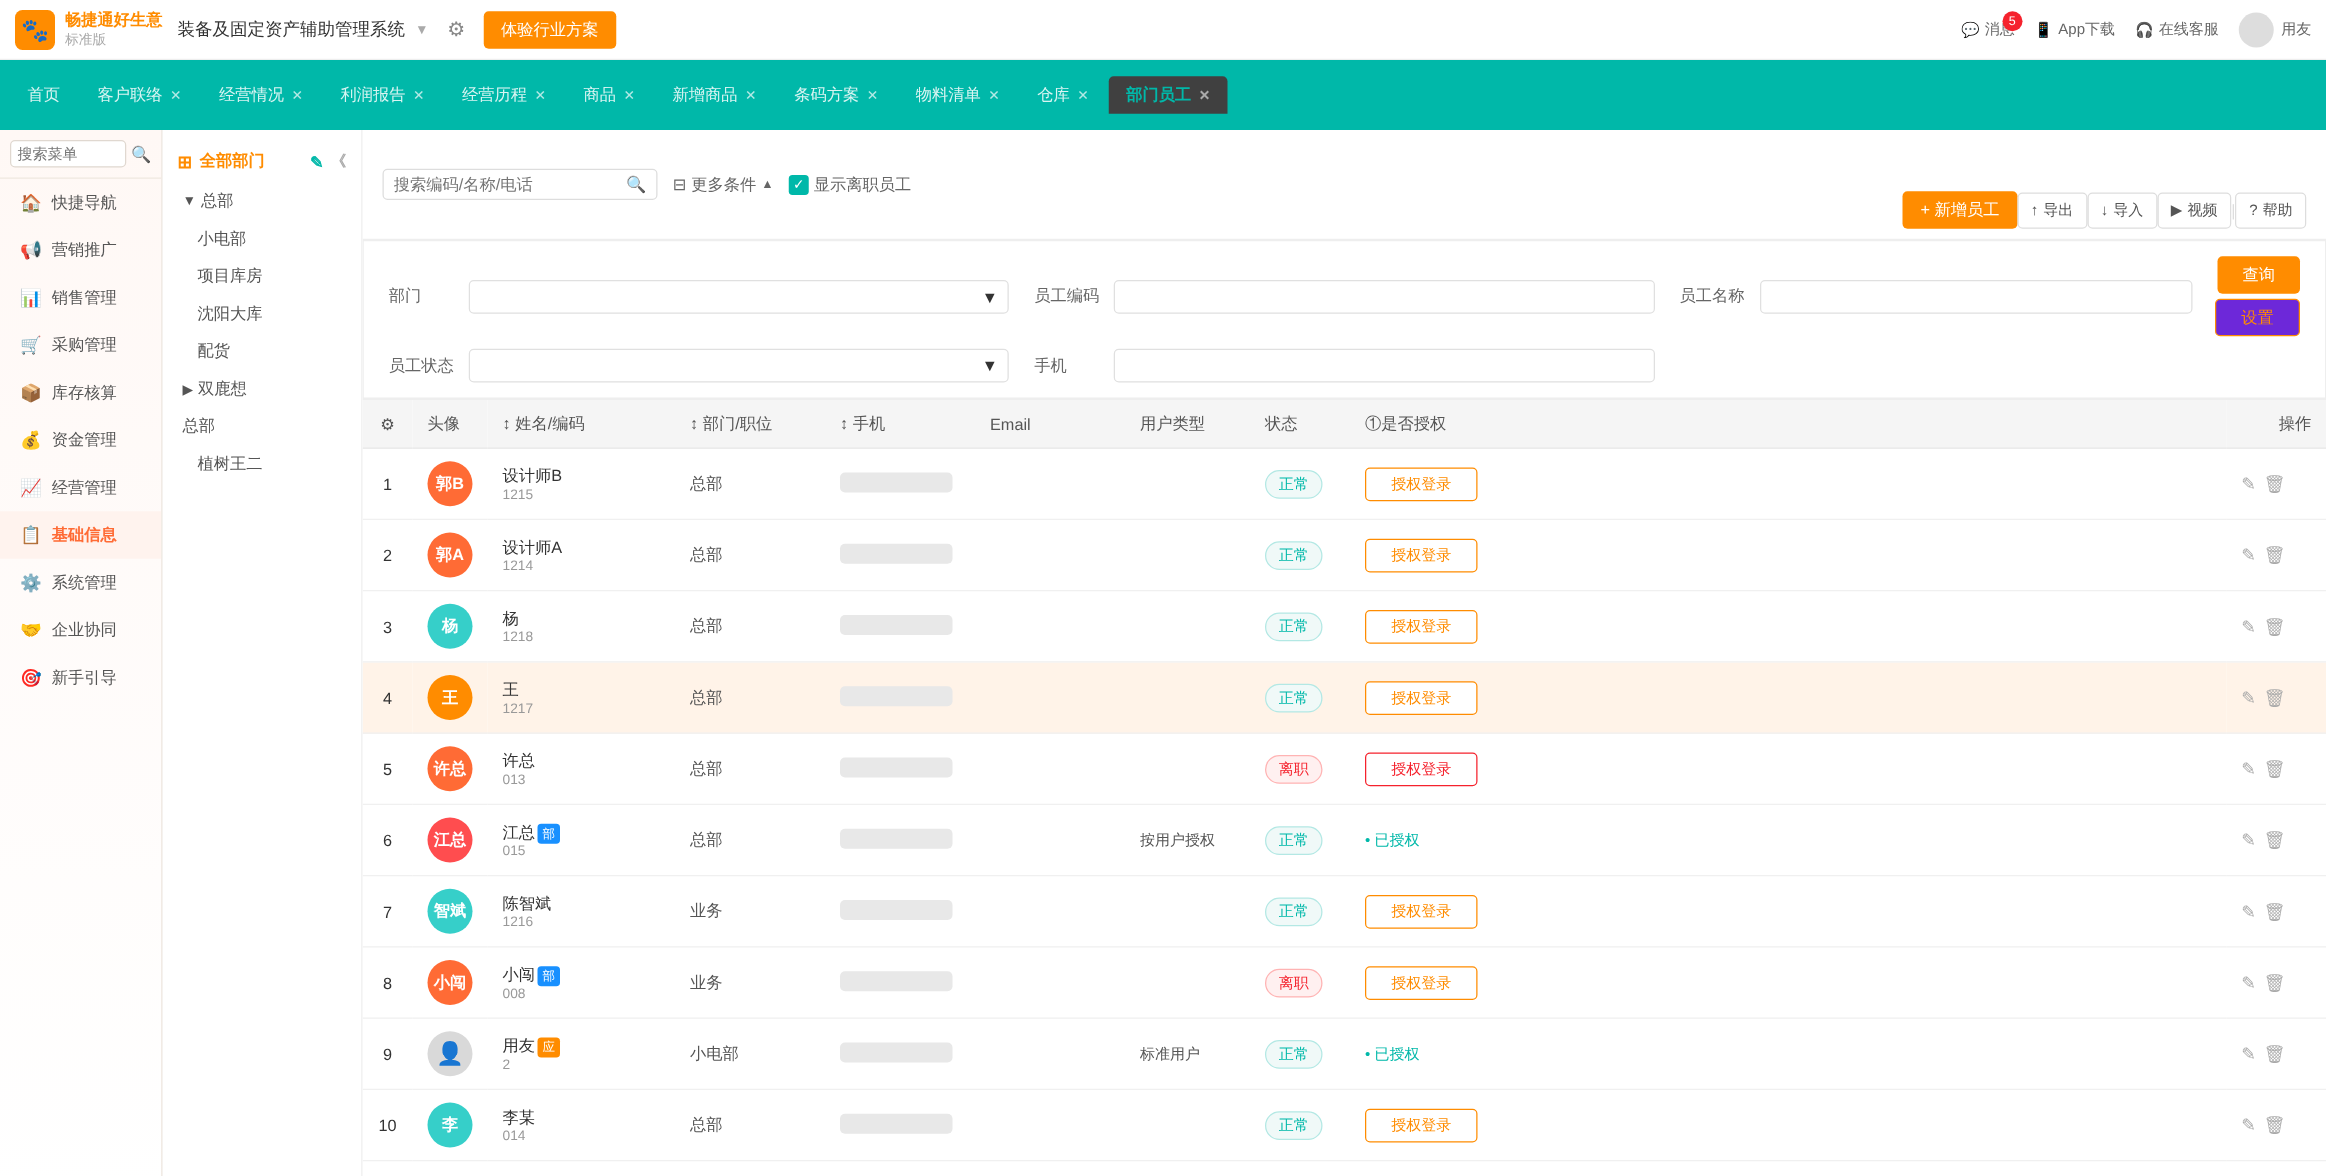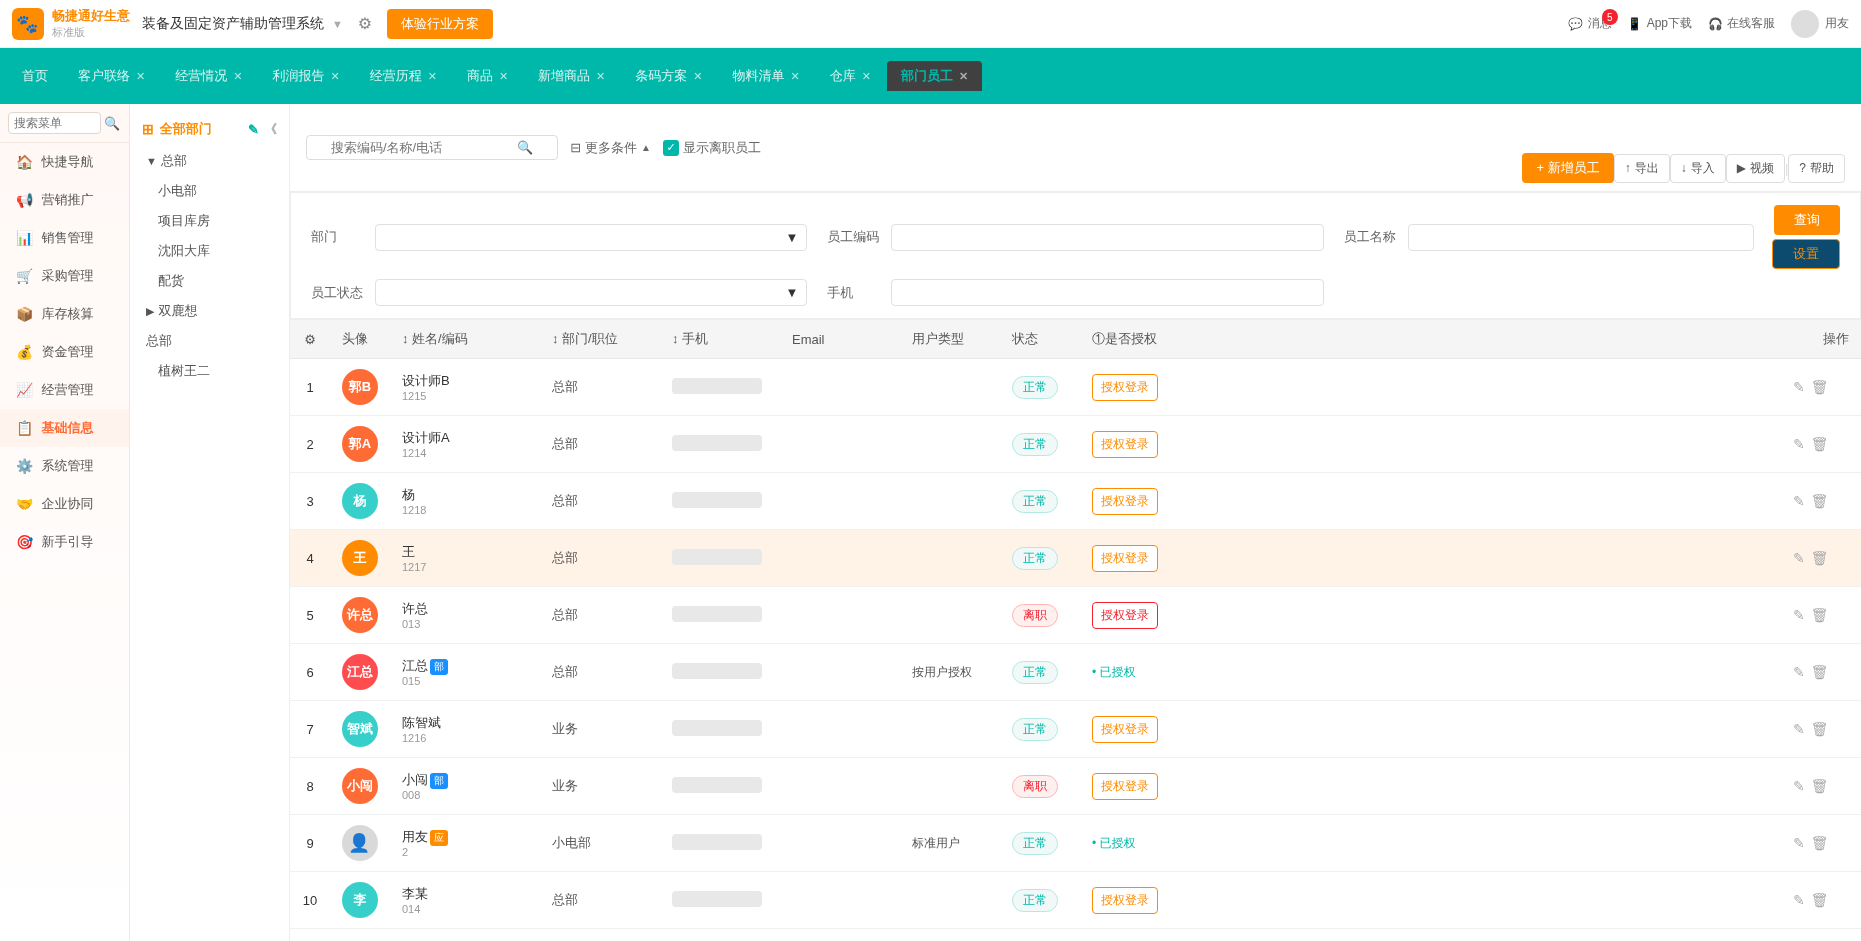--- a/index.html
+++ b/index.html
@@ -172,21 +172,21 @@
       padding: 8px 16px;
       display: flex;
       align-items: center;
       gap: 12px;
       border-bottom: 1px solid #eee;
     }
     .filter-search {
       display: flex; align-items: center; gap: 6px;
       border: 1px solid #ddd;
       border-radius: 4px;
-      padding: 4px 24px;
+      padding: 4px 8px;
       background: #fff;
     }
     .filter-search input {
       border: none; outline: none; font-size: 13px; width: 180px;
     }
     .more-conditions {
       display: flex; align-items: center; gap: 4px;
       color: #666; font-size: 13px; cursor: pointer;
     }
     .show-resigned {
@@ -270,21 +270,21 @@
     .query-btn {
       background: #ff8c00;
       color: #fff;
       border: none;
       padding: 6px 20px;
       border-radius: 4px;
       cursor: pointer;
       font-size: 13px;
     }
     .set-btn {
-      background: #0c4a6e;
+      background: #6d28d9;
       color: #ff8c00;
       border: 1px solid #ff8c00;
       padding: 5px 20px;
       border-radius: 4px;
       cursor: pointer;
       font-size: 13px;
     }
 
     
     .table-container {
@@ -335,21 +335,21 @@
       padding: 2px 10px;
       border-radius: 12px;
       font-size: 12px;
     }
     .status-normal { background: #f0f9f8; color: #00b8a9; border: 1px solid #b3e8e4; }
     .status-resigned { background: #fff0f0; color: #f5222d; border: 1px solid #ffb3b3; }
     .auth-btn {
       border: 1px solid #ff8c00;
       color: #ff8c00;
       background: #fff;
-      padding: 4px 8px;
+      padding: 4px 20px;
       border-radius: 4px;
       cursor: pointer;
       font-size: 12px;
     }
     .auth-btn.resigned { border-color: #f5222d; color: #f5222d; }
     .authorized-dot { color: #00b8a9; font-size: 12px; }
     .action-icons { display: flex; gap: 6px; align-items: center; }
     .action-icon { color: #aaa; cursor: pointer; font-size: 14px; }
     .user-type { font-size: 12px; color: #555; }
     .dept-badge-blue {

